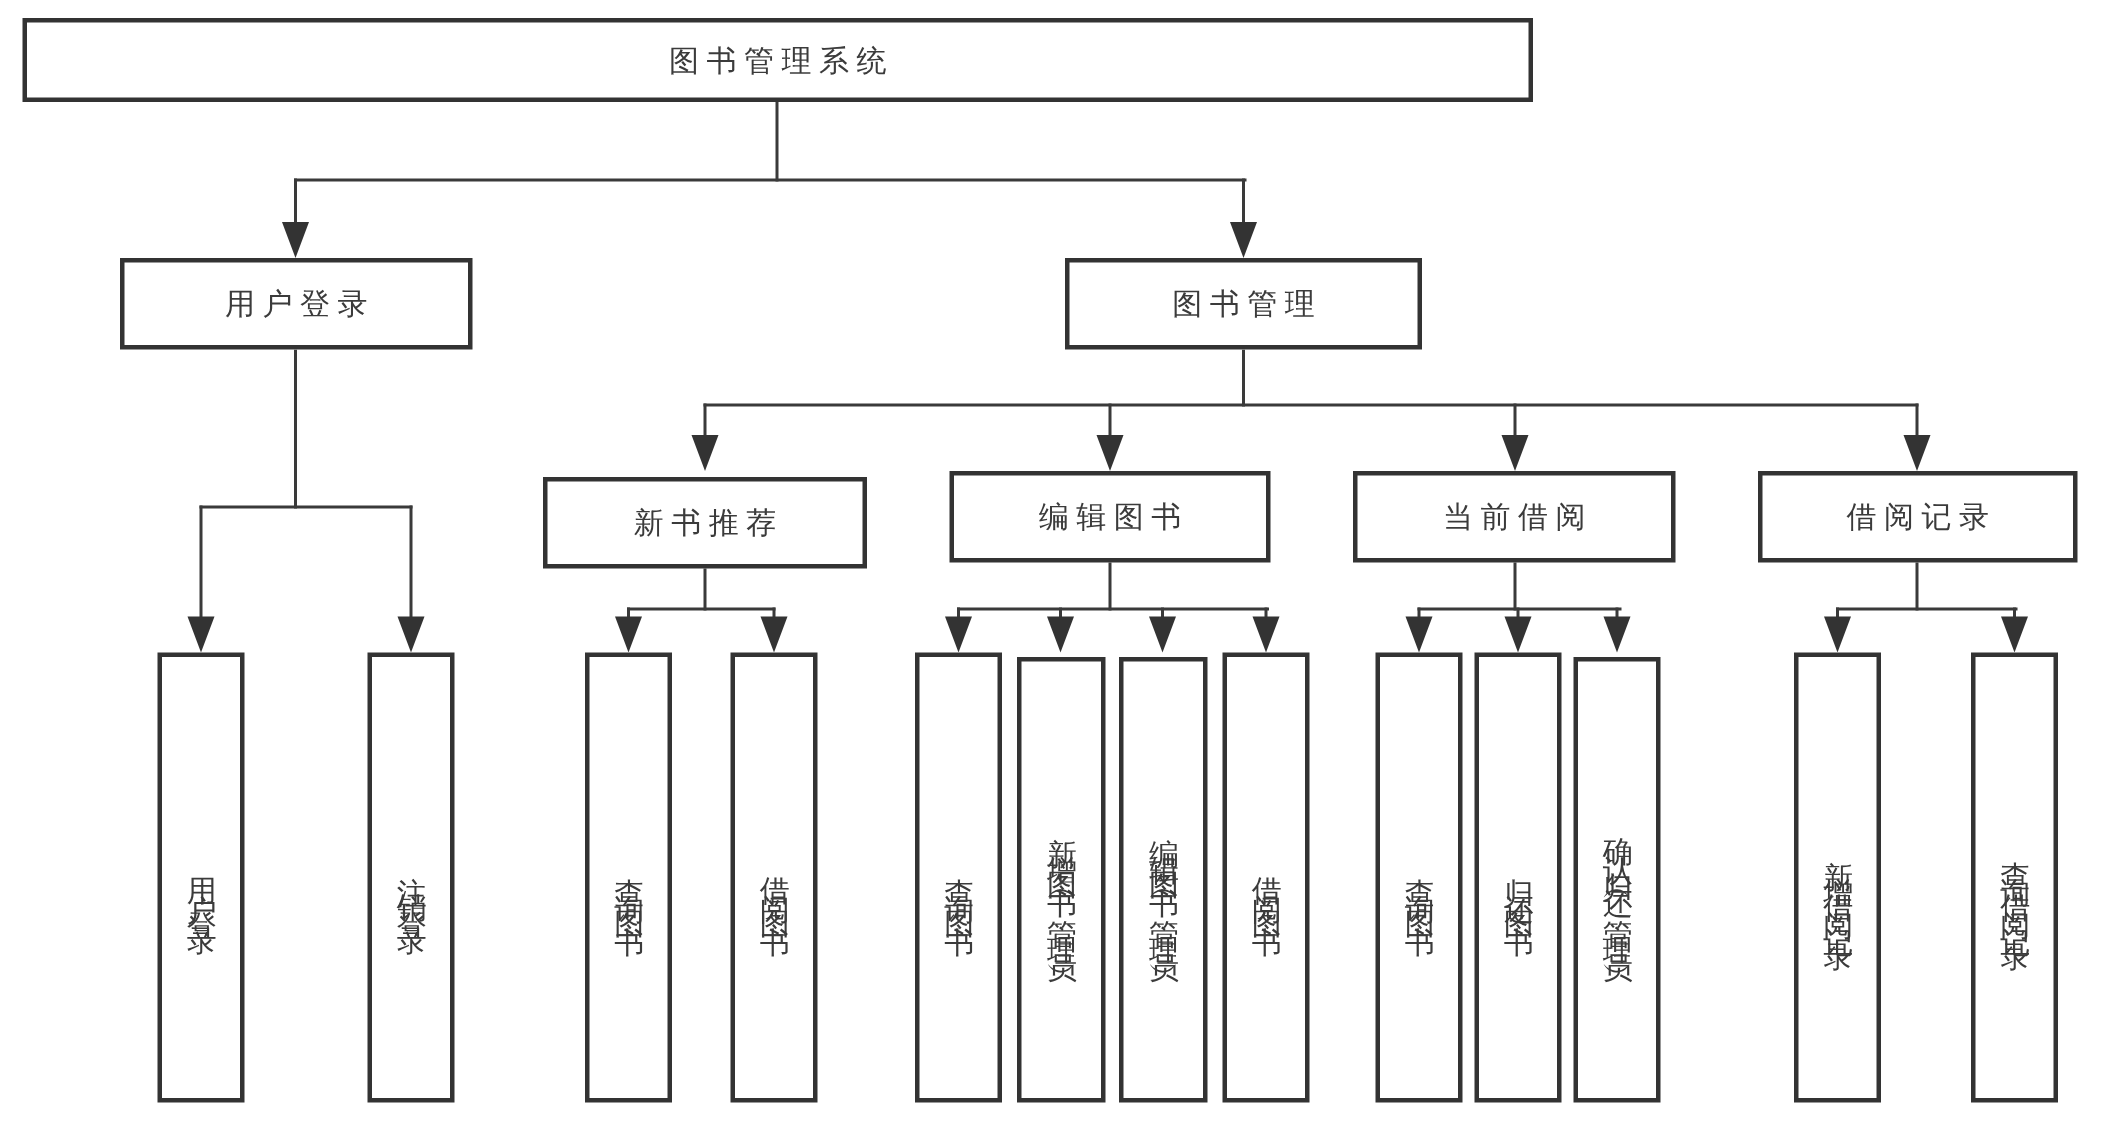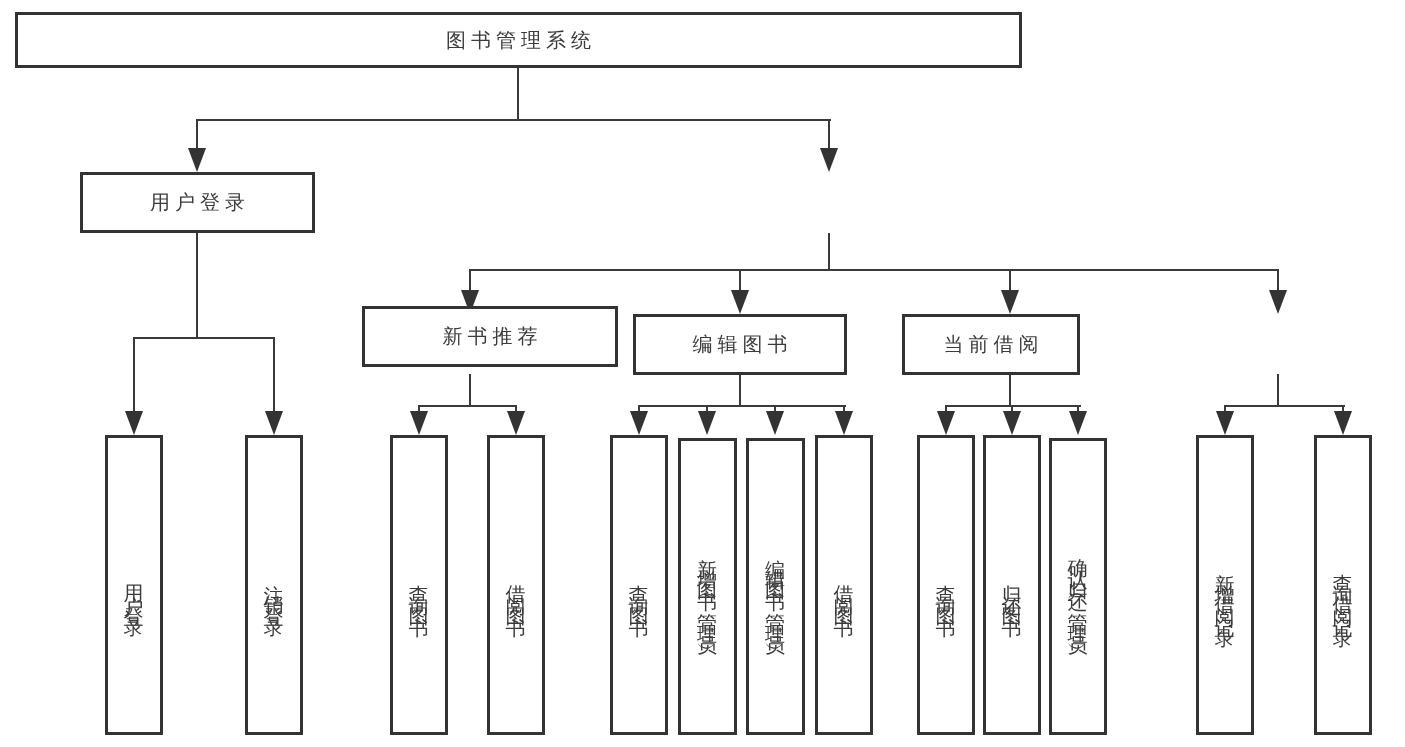--- a/index.html
+++ b/index.html
@@ -120,33 +120,39 @@
   <div class="arr" style="left:1334px;top:411px"></div>
 
   <div class="hnode" style="left:15px;top:12px;width:1007px;height:56px">
     <span>图书管理系统</span>
   </div>
 
   <div class="hnode" style="left:80px;top:172px;width:235px;height:61px">
     <span>用户登录</span>
   </div>
 
+  <div class="hnode" style="left:710px;top:172px;width:238px;height:61px">
+    <span>图书管理</span>
+  </div>
 
-  <div class="hnode" style="left:362px;top:306px;width:256px;height:61px">
+  <div class="hnode" style="left:362px;top:318px;width:216px;height:61px">
     <span>新书推荐</span>
   </div>
 
   <div class="hnode" style="left:633px;top:314px;width:214px;height:61px">
     <span>编辑图书</span>
   </div>
 
-  <div class="hnode" style="left:902px;top:314px;width:178px;height:61px">
+  <div class="hnode" style="left:902px;top:314px;width:215px;height:61px">
     <span>当前借阅</span>
   </div>
 
+  <div class="hnode" style="left:1172px;top:314px;width:213px;height:61px">
+    <span>借阅记录</span>
+  </div>
 
   <div class="vnode" style="left:105px;top:435px;width:58px;height:300px">
     <span class="vtext">用户登录</span>
   </div>
   <div class="vnode" style="left:245px;top:435px;width:58px;height:300px">
     <span class="vtext">注销登录</span>
   </div>
 
   <div class="vnode" style="left:390px;top:435px;width:58px;height:300px">
     <span class="vtext">查询图书</span>

